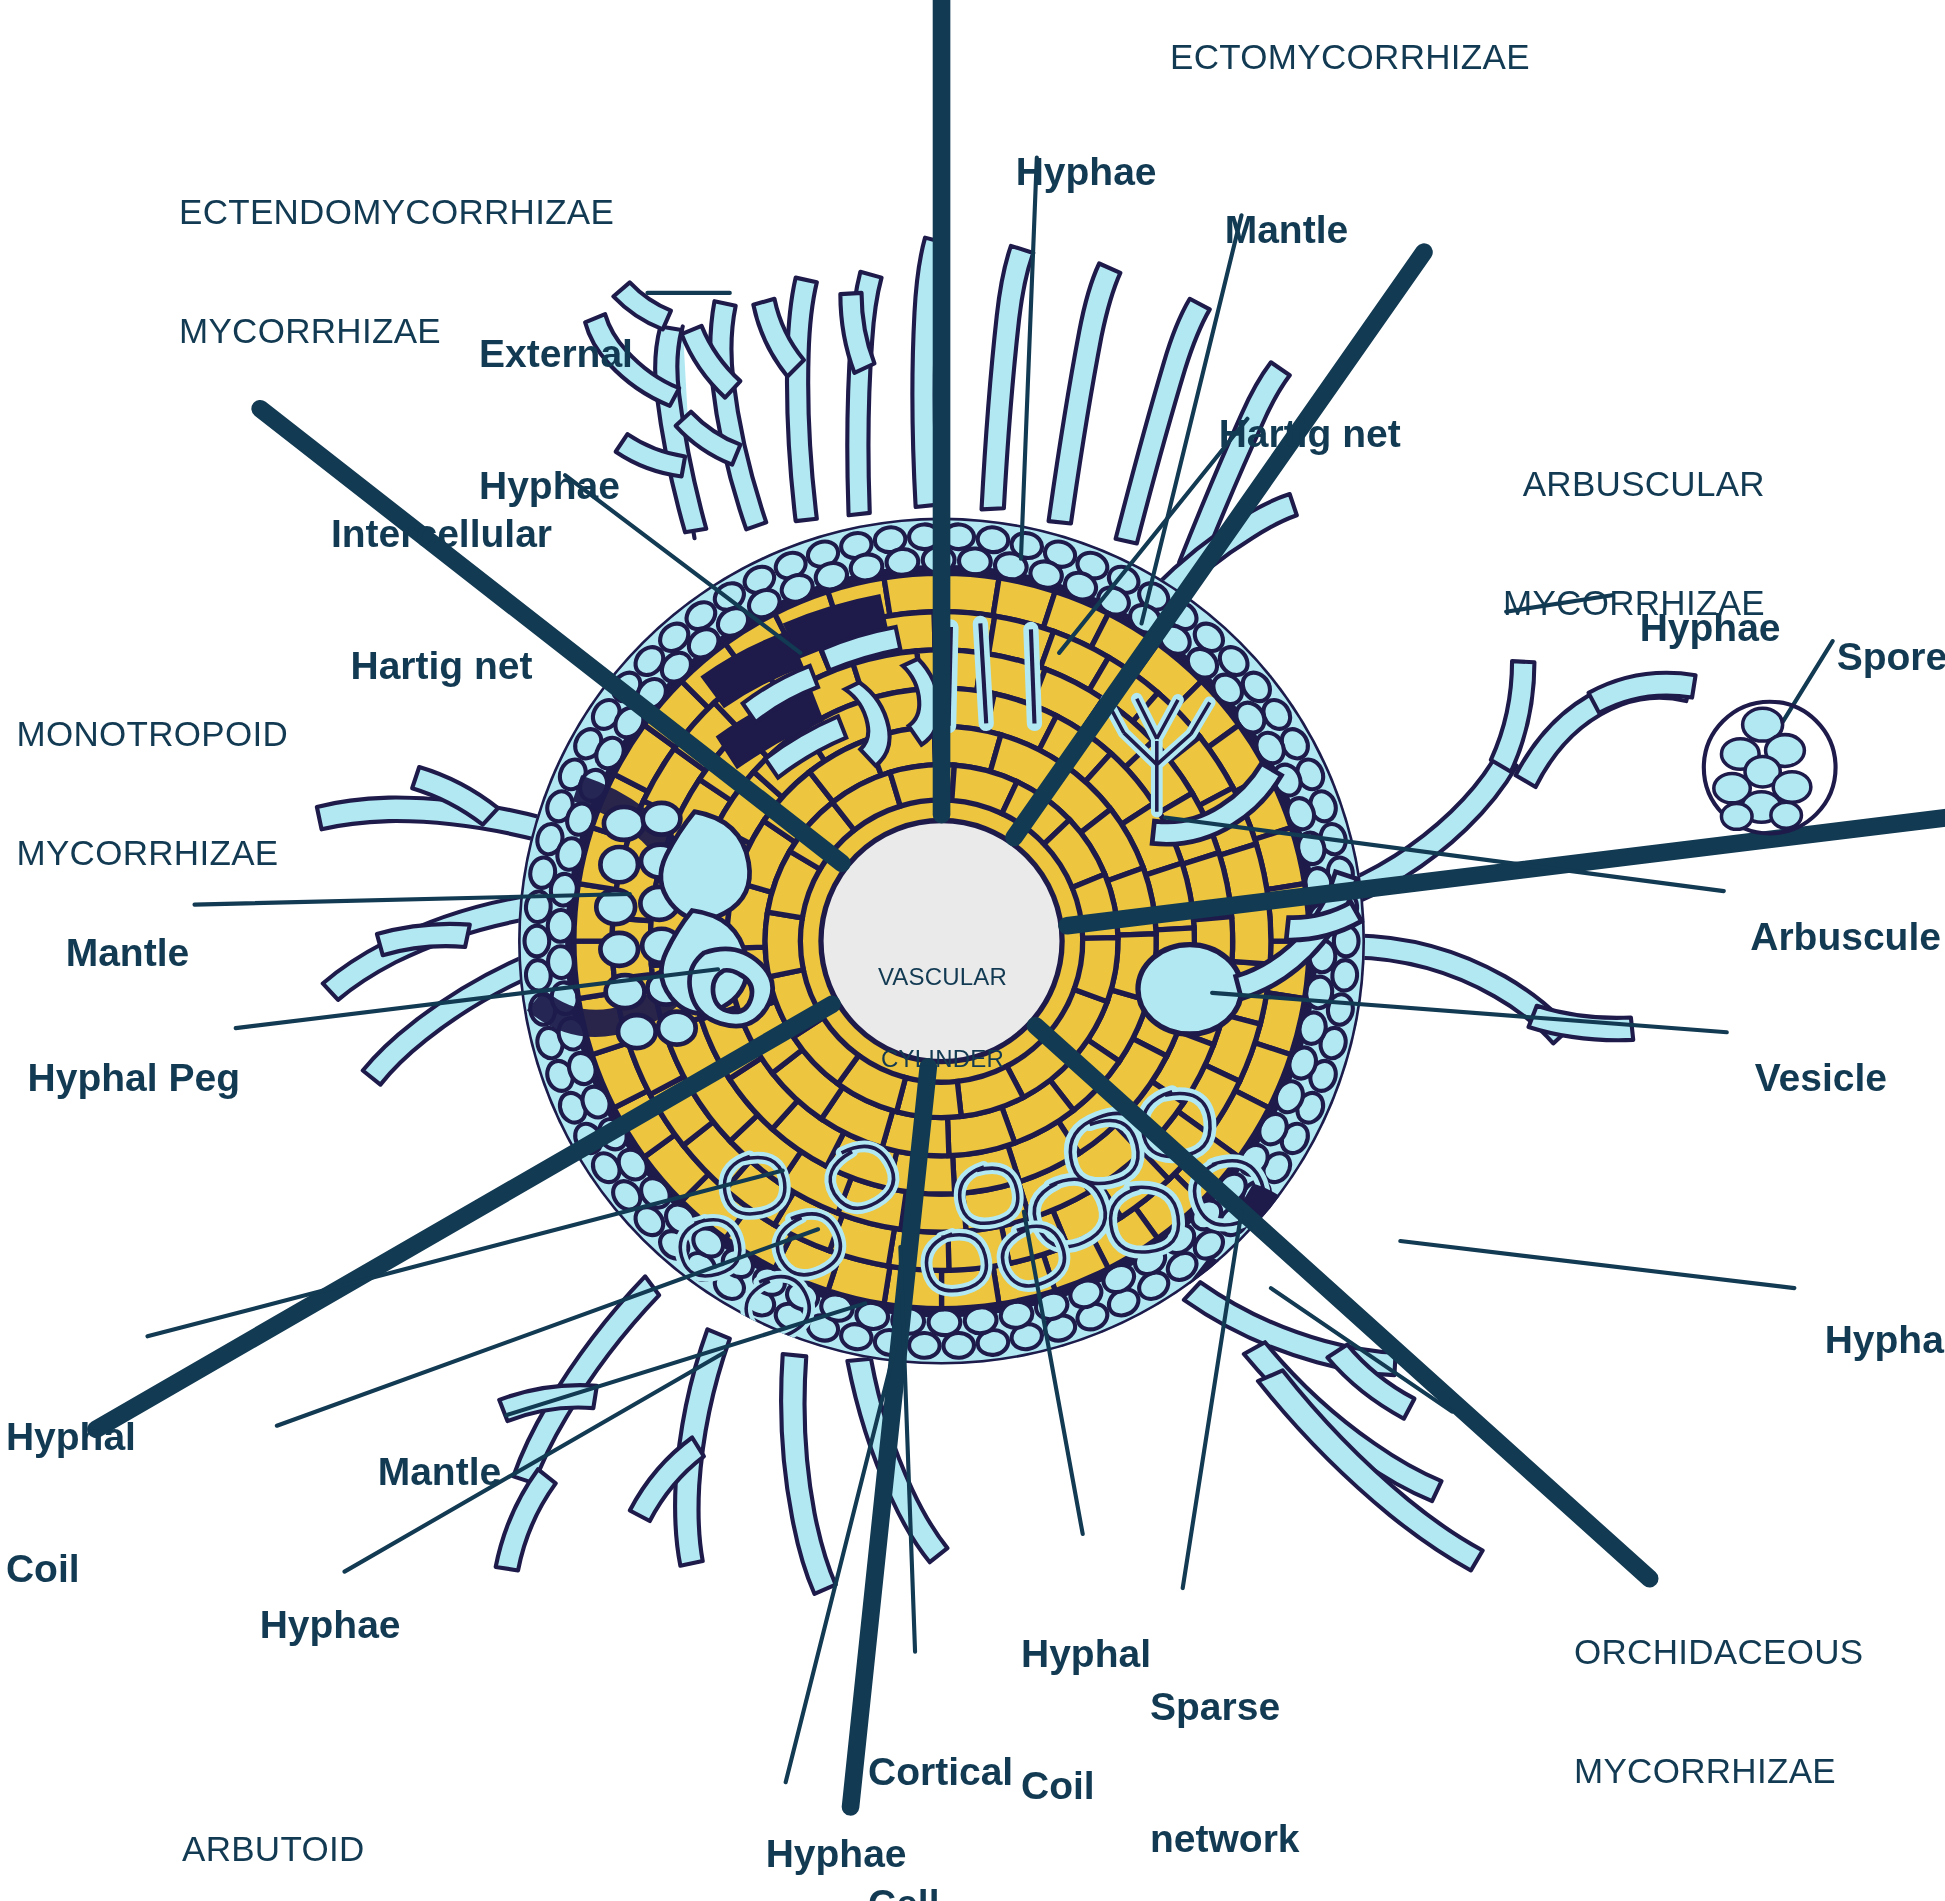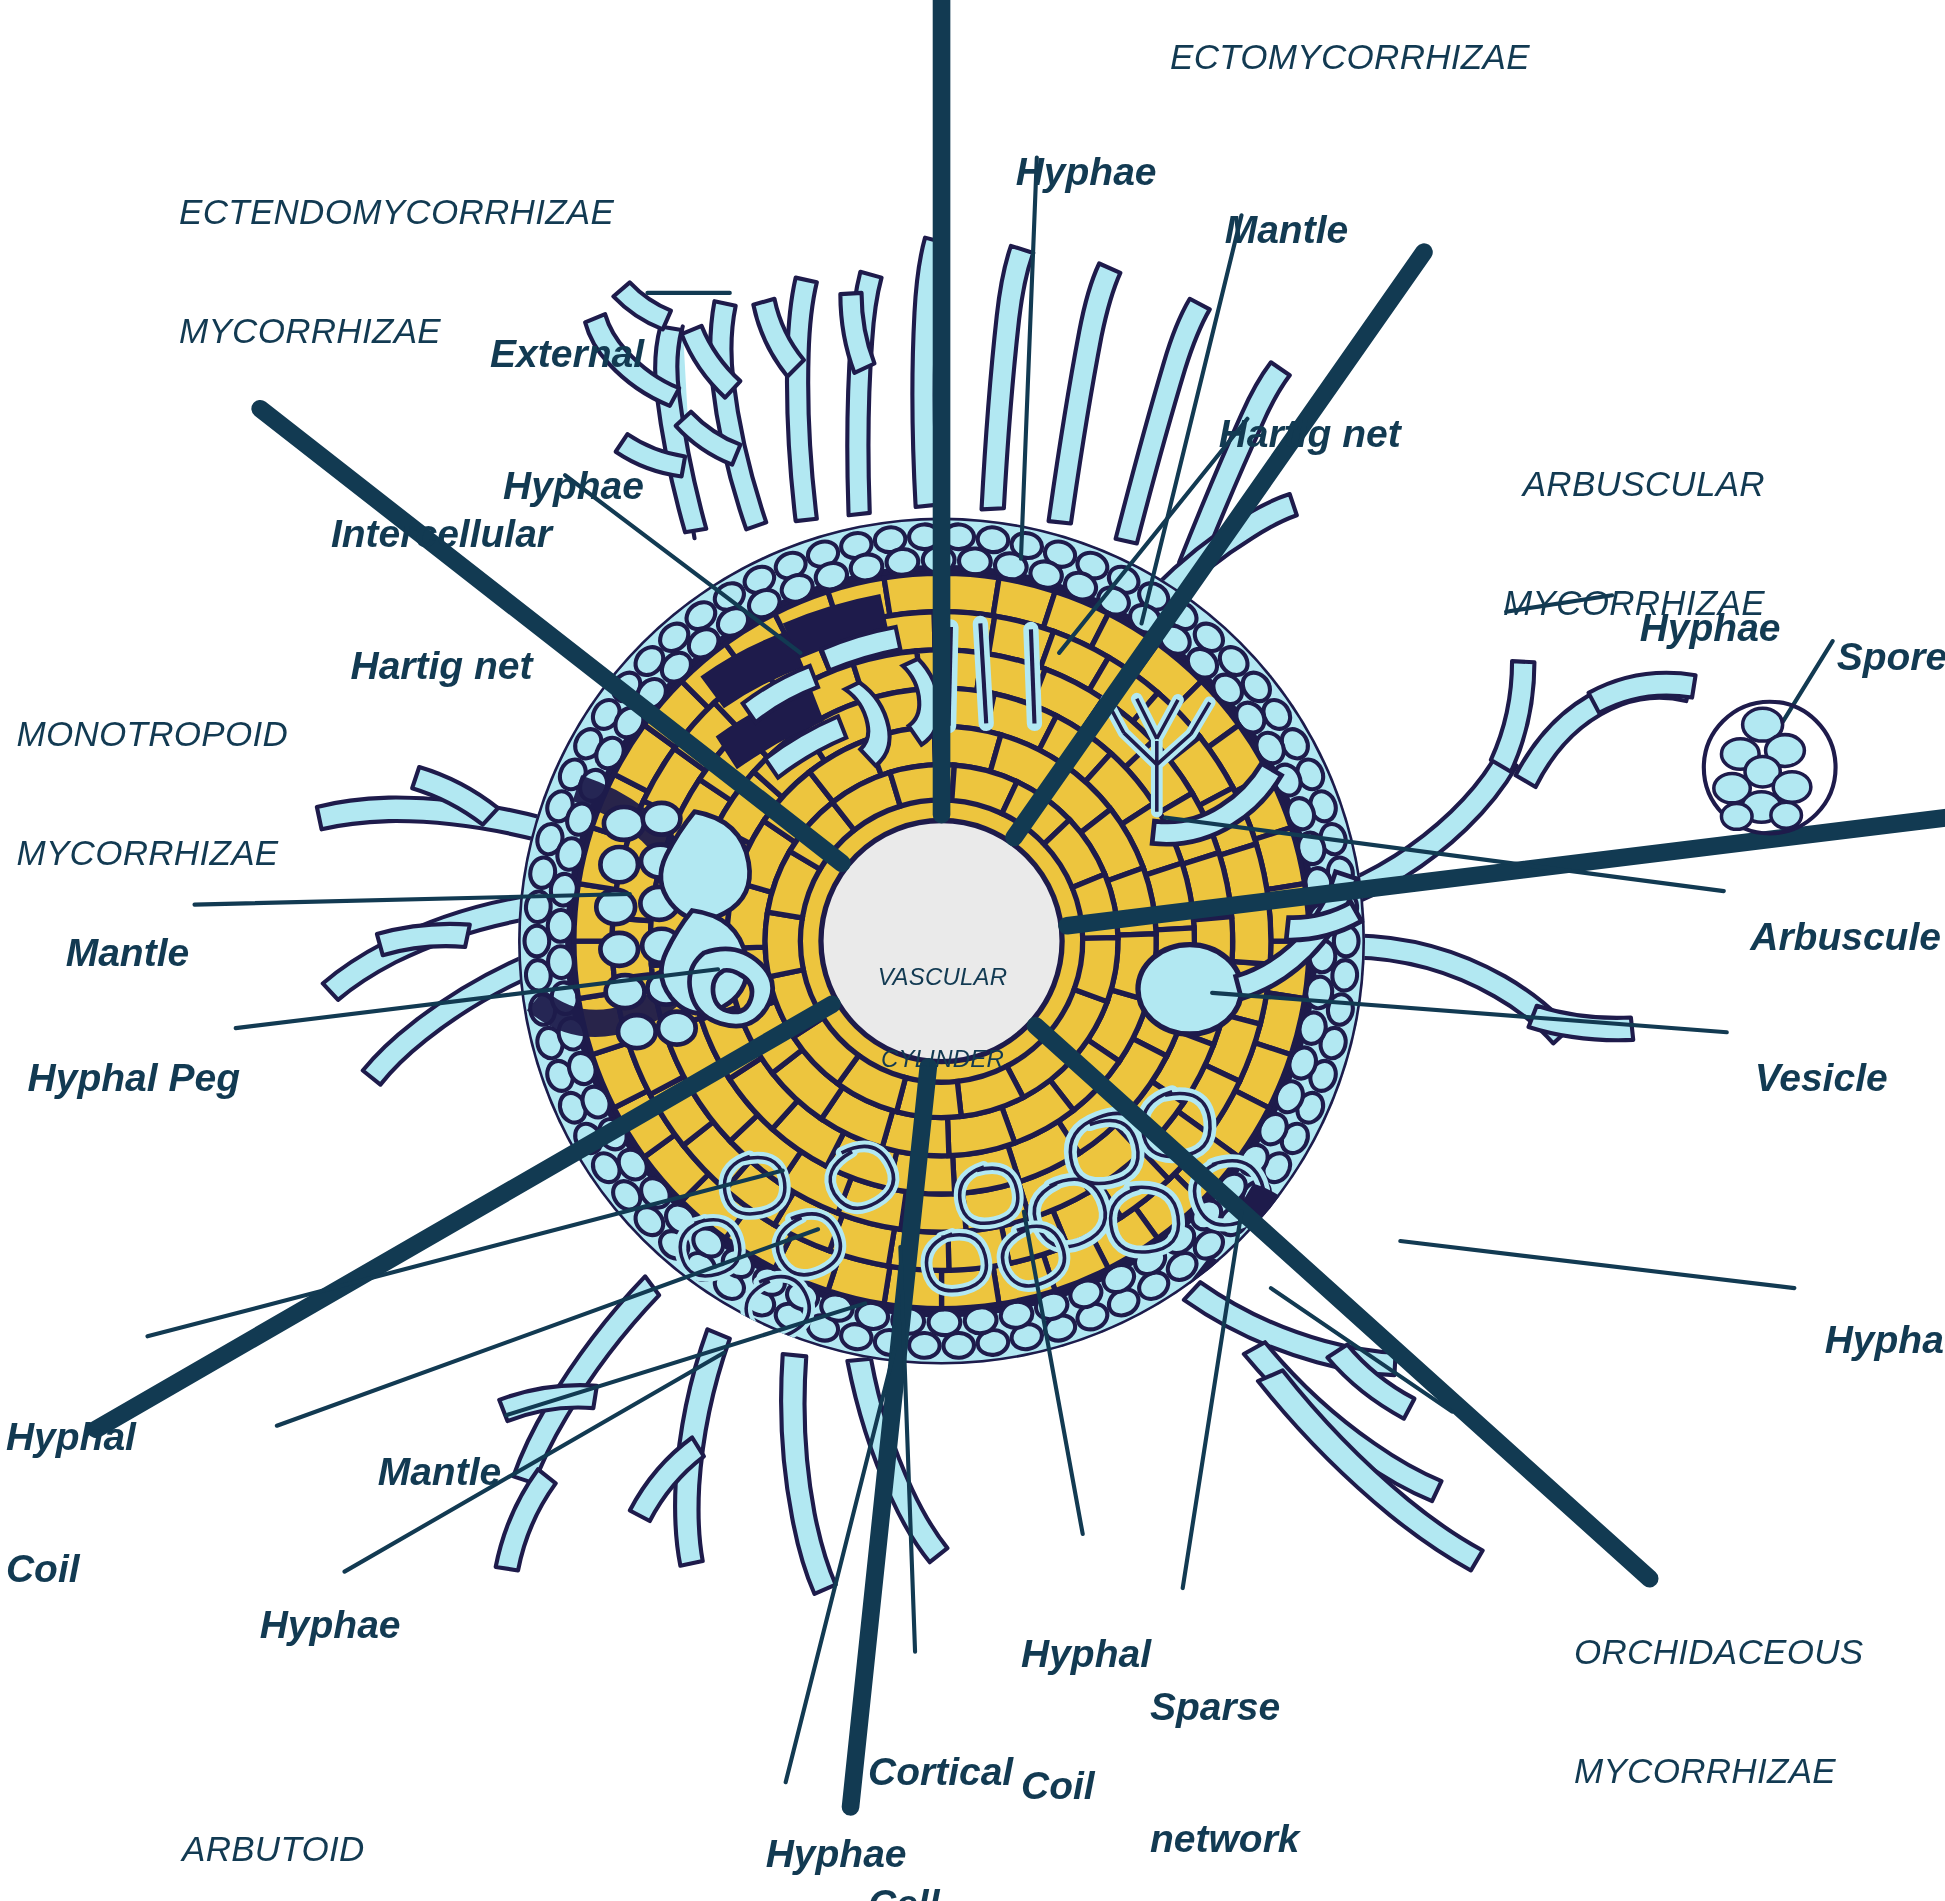--- a/index.html
+++ b/index.html
@@ -1,19 +1,19 @@
 <!DOCTYPE html>
 <html style="font-size:9.4px"><head>
 <meta charset="utf-8">
 <style>
   html,body{margin:0;padding:0;background:#ffffff;}
   body{width:1946px;height:1901px;position:relative;
        font-family:"Liberation Sans","DejaVu Sans",sans-serif;
        color:#123a52;overflow:hidden;}
-  #stage{position:absolute;inset:0;width:1946px;height:1901px;font-style:italic;}
+  #stage{position:absolute;inset:0;width:1946px;height:1901px;}
   svg#art{position:absolute;left:0;top:0;width:1946px;height:1901px;}
   .lbl{position:absolute;color:#123a52;line-height:1.13;white-space:pre;}
   .cat{font-size:35px;font-weight:400;letter-spacing:0.3px;}
   .part{font-size:39px;font-weight:700;}
   .vc{font-size:24px;font-weight:400;text-align:center;letter-spacing:0.2px;}
 </style>
 </head>
 <body>
 
 <div id="stage">
@@ -592,21 +592,21 @@
 <div class="lbl cat" style="left:965px;top:1815px;">
   <div>ERICOID</div>
   
 </div>
 
 <div class="lbl cat" style="left:1574px;top:1553px;">
   <div>ORCHIDACEOUS</div>
   <div>MYCORRHIZAE</div>
 </div>
 
-<div class="lbl part" style="left:479px;top:244px;text-align:right;width:165px;">
+<div class="lbl part" style="left:479px;top:244px;text-align:left;width:165px;">
   <div>External</div>
   <div>Hyphae</div>
 </div>
 
 <div class="lbl part" style="left:315px;top:424px;text-align:center;width:253px;">
   <div>Intercellular</div>
   <div>Hartig net</div>
 </div>
 
 <div class="lbl part" style="left:994px;top:106px;">

